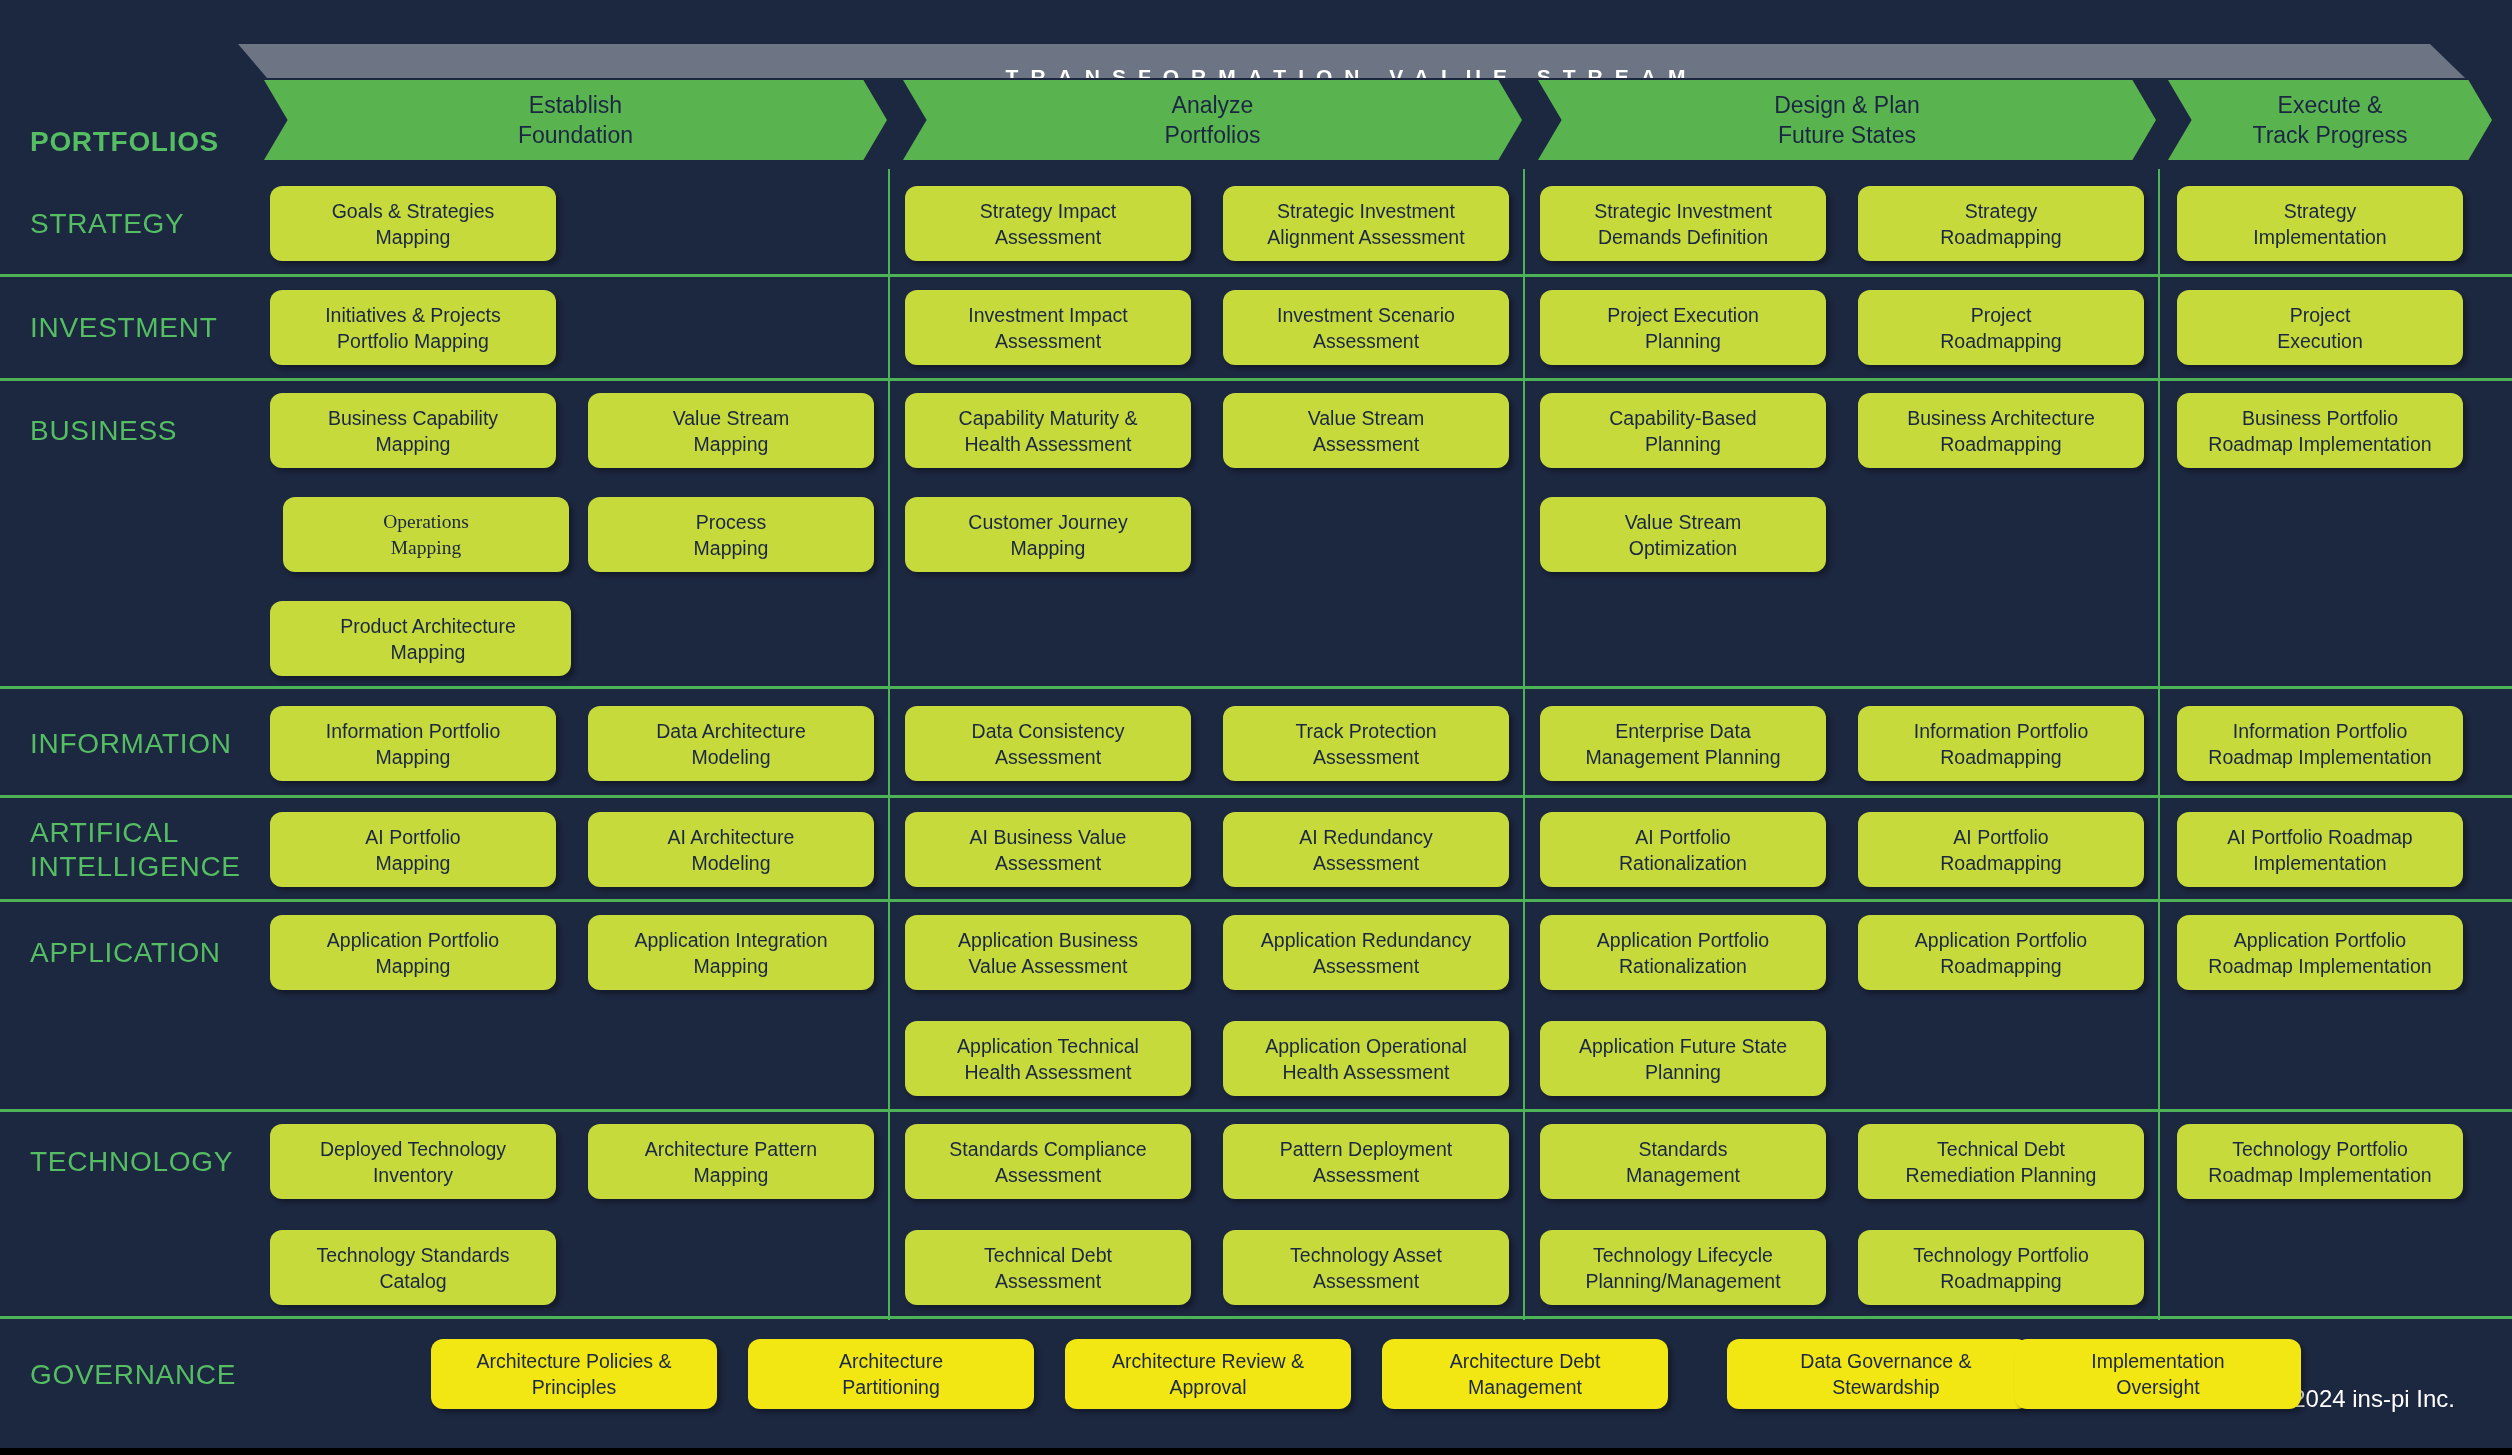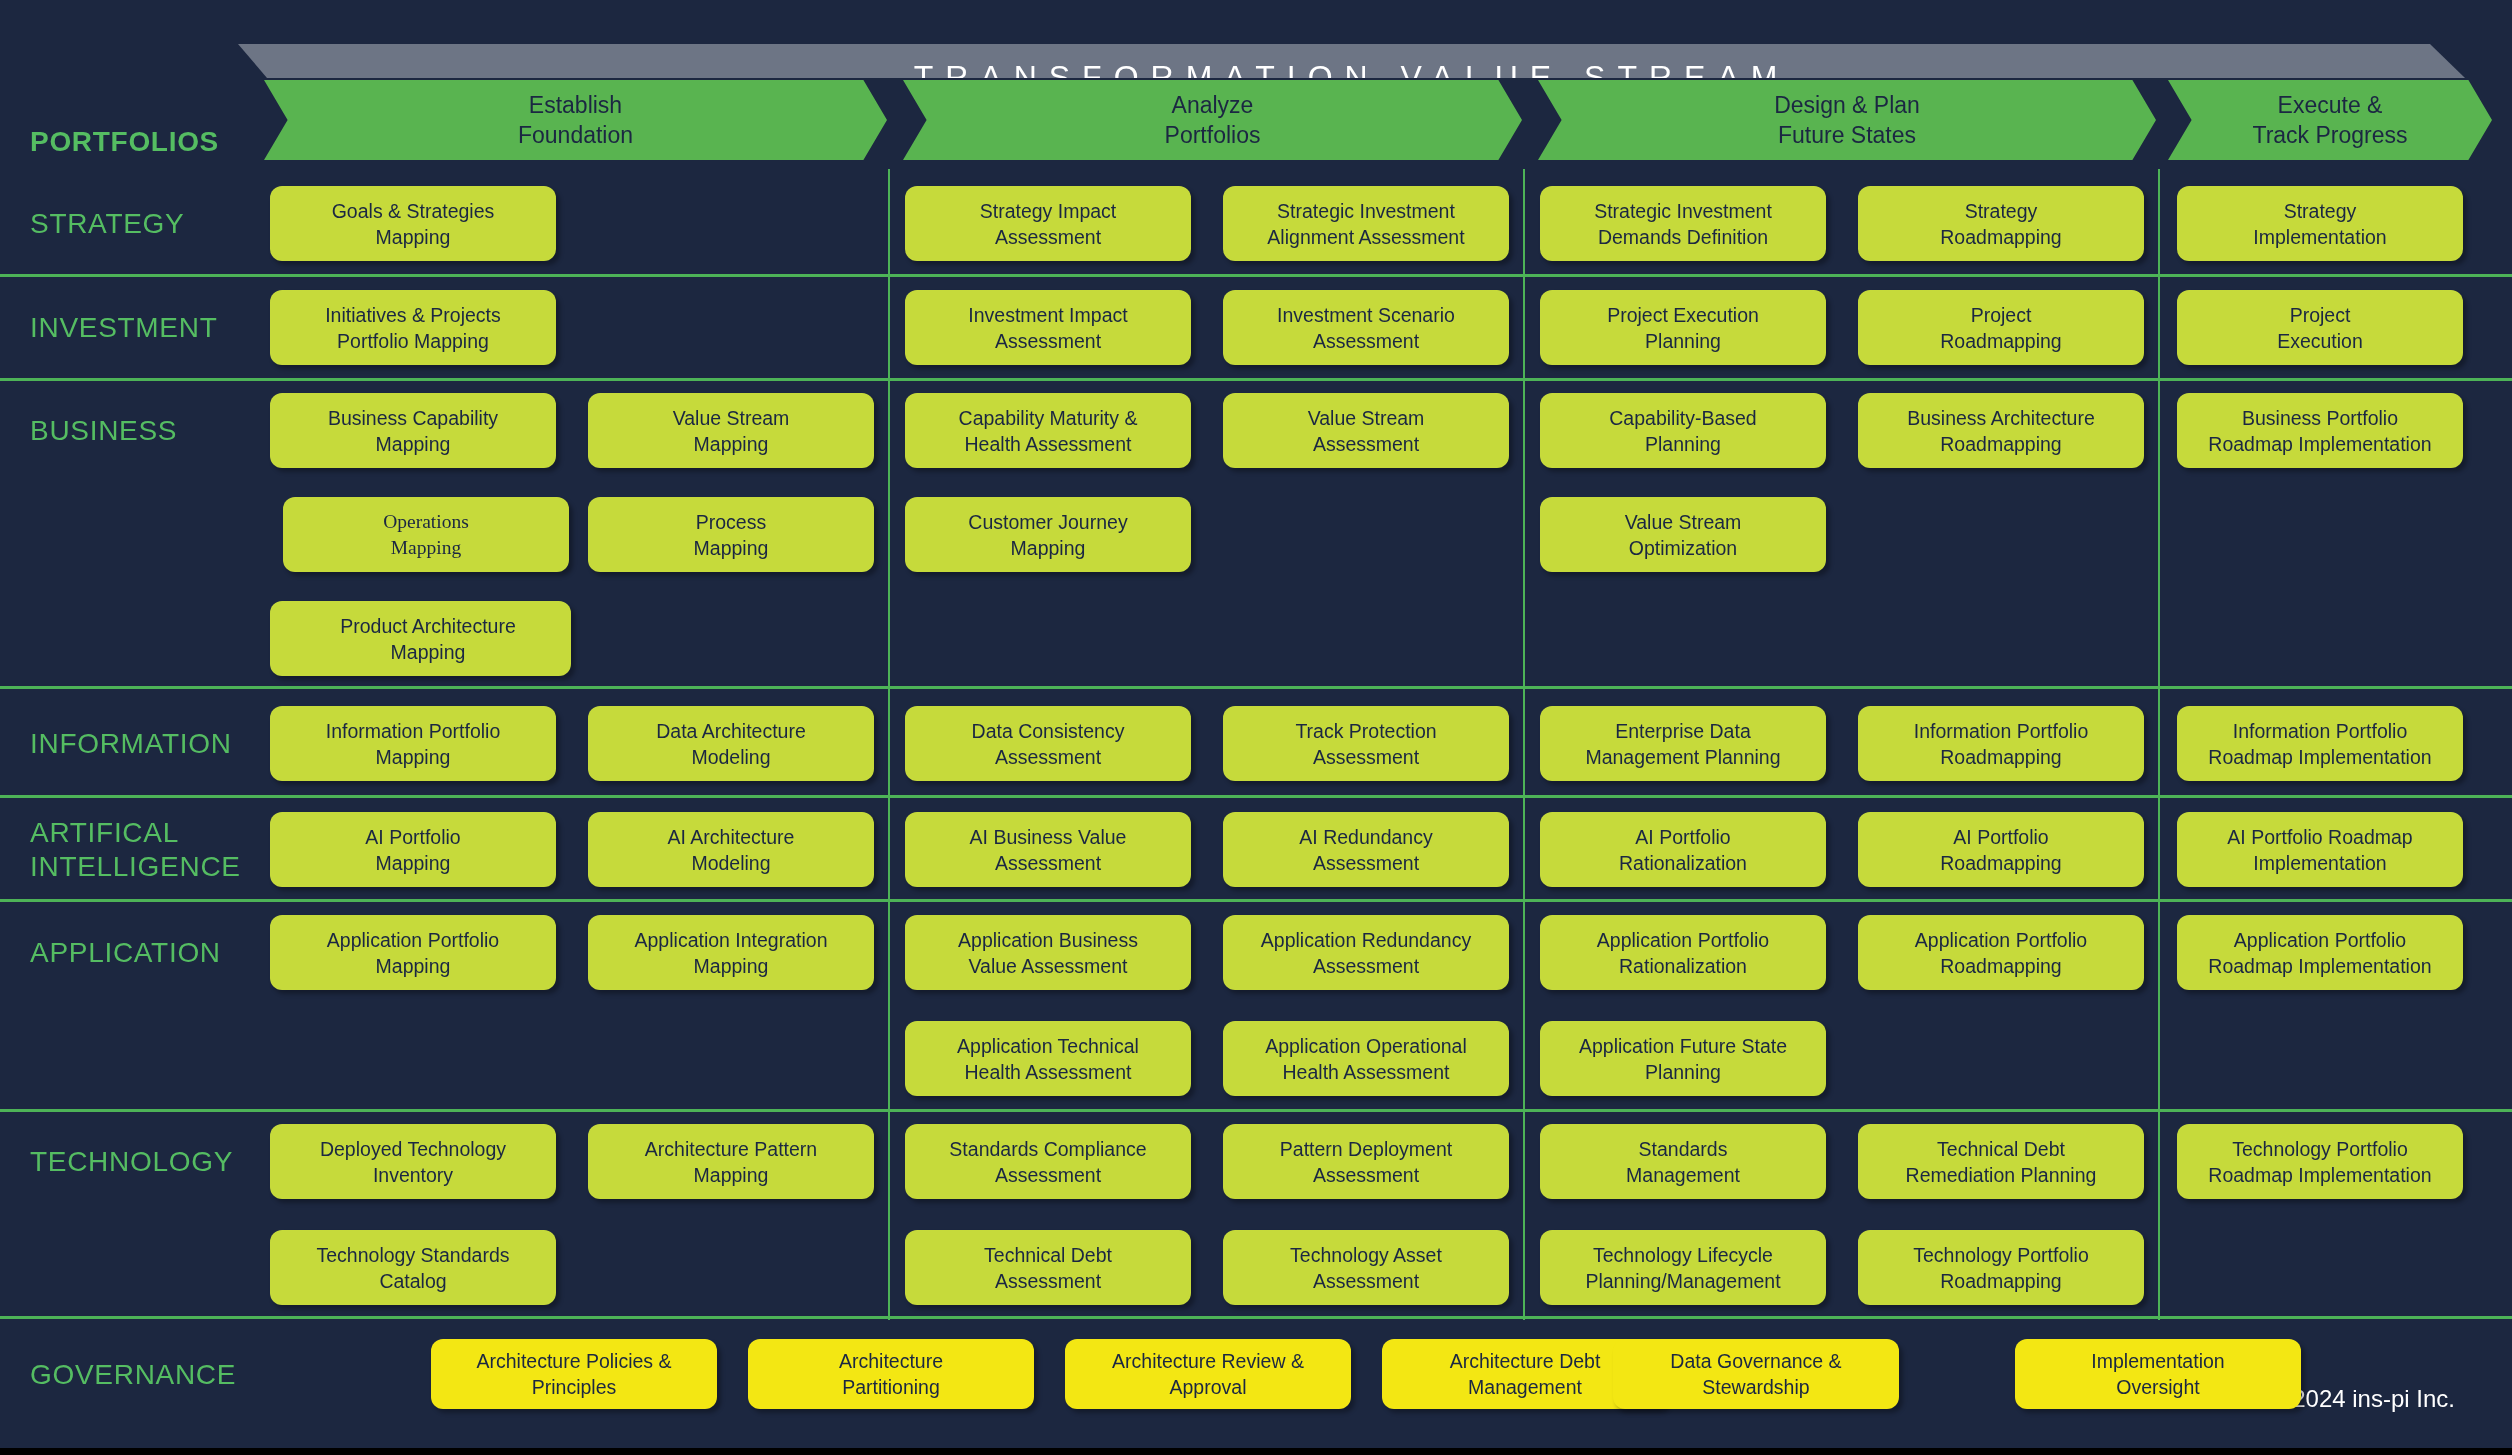--- a/index.html
+++ b/index.html
@@ -12,21 +12,21 @@
   }
   
   .banner{
     position:absolute;left:238px;top:44px;width:2227px;height:34px;
     background:var(--banner-gray,#6d7585);
     clip-path:polygon(0 0,calc(100% - 35px) 0,100% 100%,29px 100%);
     display:flex;align-items:center;justify-content:center;
   }
   .banner-title{
     color:var(--text-white,#fff);
-    font-size:32px;font-weight:normal;letter-spacing:12px;white-space:nowrap;margin-top:32px;
+    font-size:21px;font-weight:bold;letter-spacing:12px;white-space:nowrap;margin-top:32px;
   }
   
   .arrow{
     position:absolute;top:80px;height:80px;
     background:var(--arrow-green,#59b450);
     clip-path:polygon(0 0,calc(100% - 23.6px) 0,100% 50%,calc(100% - 23.6px) 100%,0 100%,23.6px 50%);
     display:flex;align-items:center;justify-content:center;
   }
   .arrow-label{
     color:var(--text-dark,#1b2742);
@@ -237,18 +237,18 @@
     <div class="card" style="left: 1858px; top: 1230px;">Technology Portfolio
 Roadmapping</div>
     <div class="card gov" style="left: 431px; top: 1339px;">Architecture Policies &amp;
 Principles</div>
     <div class="card gov" style="left: 748px; top: 1339px;">Architecture
 Partitioning</div>
     <div class="card gov" style="left: 1065px; top: 1339px;">Architecture Review &amp;
 Approval</div>
     <div class="card gov" style="left: 1382px; top: 1339px;">Architecture Debt
 Management</div>
-    <div class="card gov" style="left: 1613px; top: 1339px;">Data Governance &amp;
+    <div class="card gov" style="left: 1727px; top: 1339px; padding-left: 16px;">Data Governance &amp;
 Stewardship</div>
     <div class="card gov" style="left: 2015px; top: 1339px;">Implementation
 Oversight</div>
   </div>
 
 
 </body></html>

